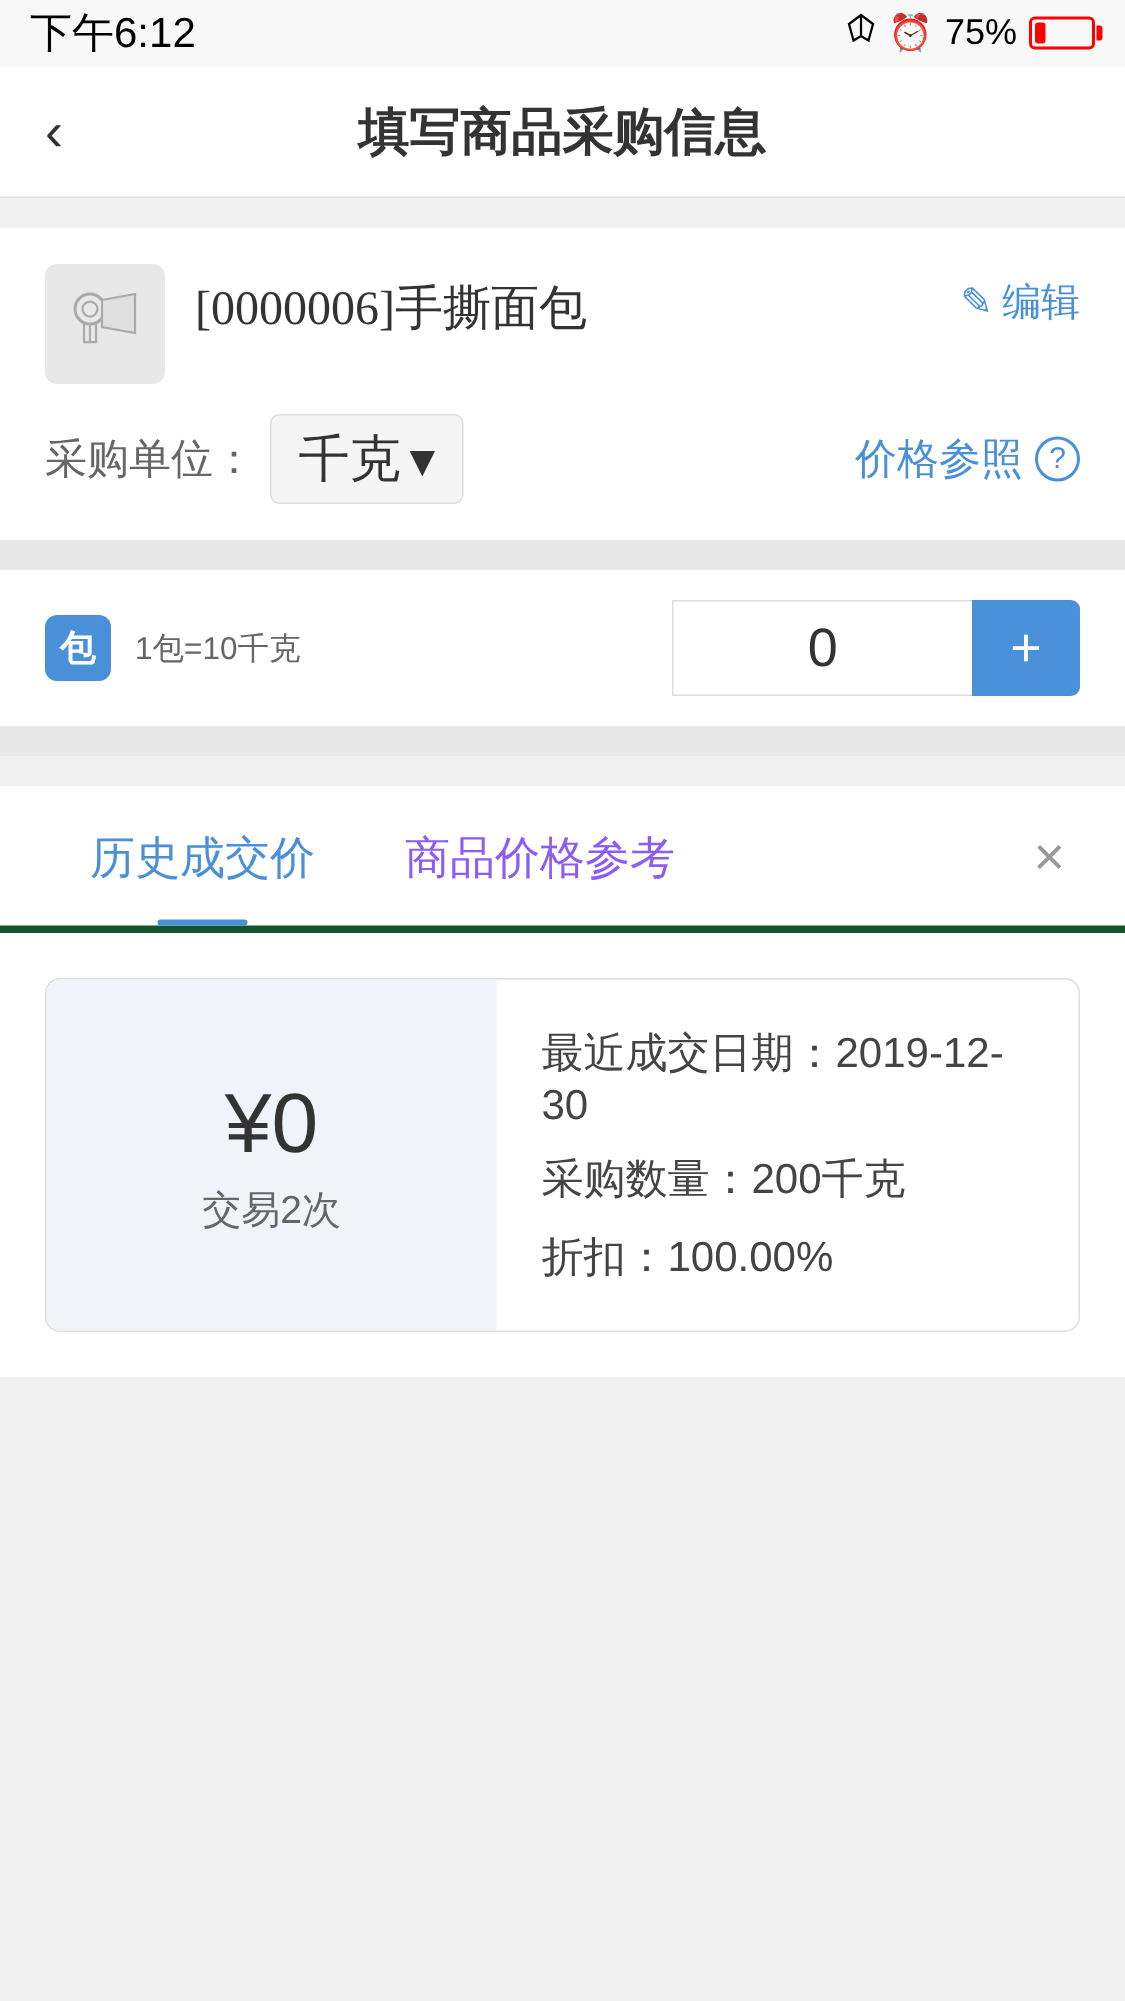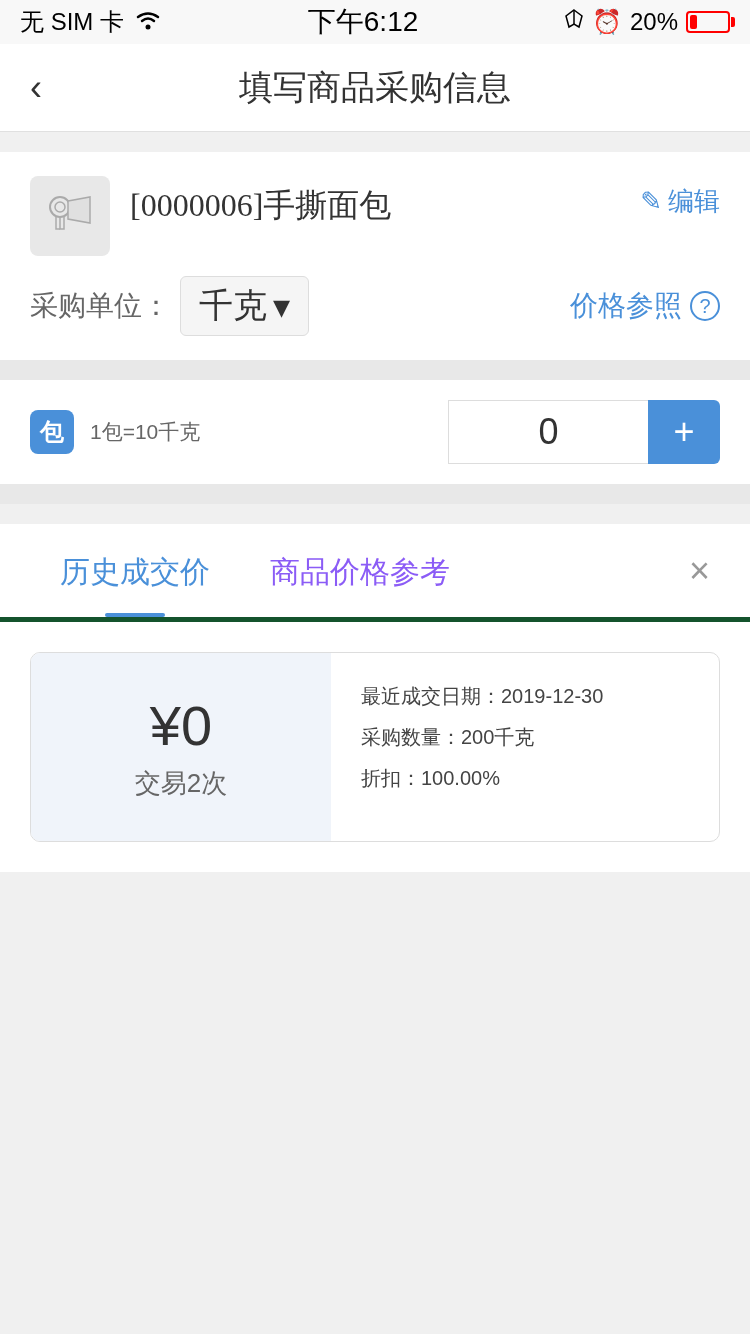--- a/index.html
+++ b/index.html
@@ -82,21 +82,21 @@
     }
     .nav-back {
       position: absolute;
       left: 30px;
       font-size: 36px;
       color: #333;
       cursor: pointer;
     }
     .nav-title {
       font-size: 34px;
-      font-weight: 400;
+      font-weight: 700;
       color: #333;
     }
 
     
     .product-card {
       background: #fff;
       margin-top: 20px;
       padding: 24px 30px;
     }
     .product-top {
@@ -321,55 +321,44 @@
       margin-top: 8px;
     }
     .history-right {
       flex: 1;
       padding: 30px 30px;
       display: flex;
       flex-direction: column;
       gap: 14px;
     }
     .history-detail-row {
-      font-size: 20px;
+      font-size: 28px;
       color: #444;
     }
 
     
     .main-content {
       background: #f0f0f0;
       min-height: 600px;
     }
   </style>
 </head>
 <body>
 
 <div class="status-bar">
-  <div class="status-left">
-    <span>无 SIM 卡</span>
-    <span>
-      <svg width="28" height="22" viewBox="0 0 28 22">
-        <path d="M14 18 Q14 18 14 18" fill="#000"></path>
-        <path d="M8 13 Q14 8 20 13" stroke="#000" fill="none" stroke-width="2.5" stroke-linecap="round"></path>
-        <path d="M4 9 Q14 2 24 9" stroke="#000" fill="none" stroke-width="2.5" stroke-linecap="round"></path>
-        <circle cx="14" cy="19" r="2.5" fill="#000"></circle>
-      </svg>
-    </span>
-  </div>
   <div class="status-center">下午6:12</div>
   <div class="status-right">
     <span>
       <svg width="20" height="22" viewBox="0 0 20 22" fill="none">
         <path d="M10 2 L18 8 L15 19 L10 16 L5 19 L2 8 Z" stroke="#000" stroke-width="1.5" fill="none"></path>
         <path d="M10 2 L10 16" stroke="#000" stroke-width="1.5"></path>
       </svg>
     </span>
     <span>⏰</span>
-    <span>20%</span>
+    <span>75%</span>
     <div class="battery">
       <div class="battery-fill"></div>
     </div>
   </div>
 </div>
 
 <div class="nav-bar">
   <div class="nav-back">‹</div>
   <div class="nav-title">填写商品采购信息</div>
 </div>

